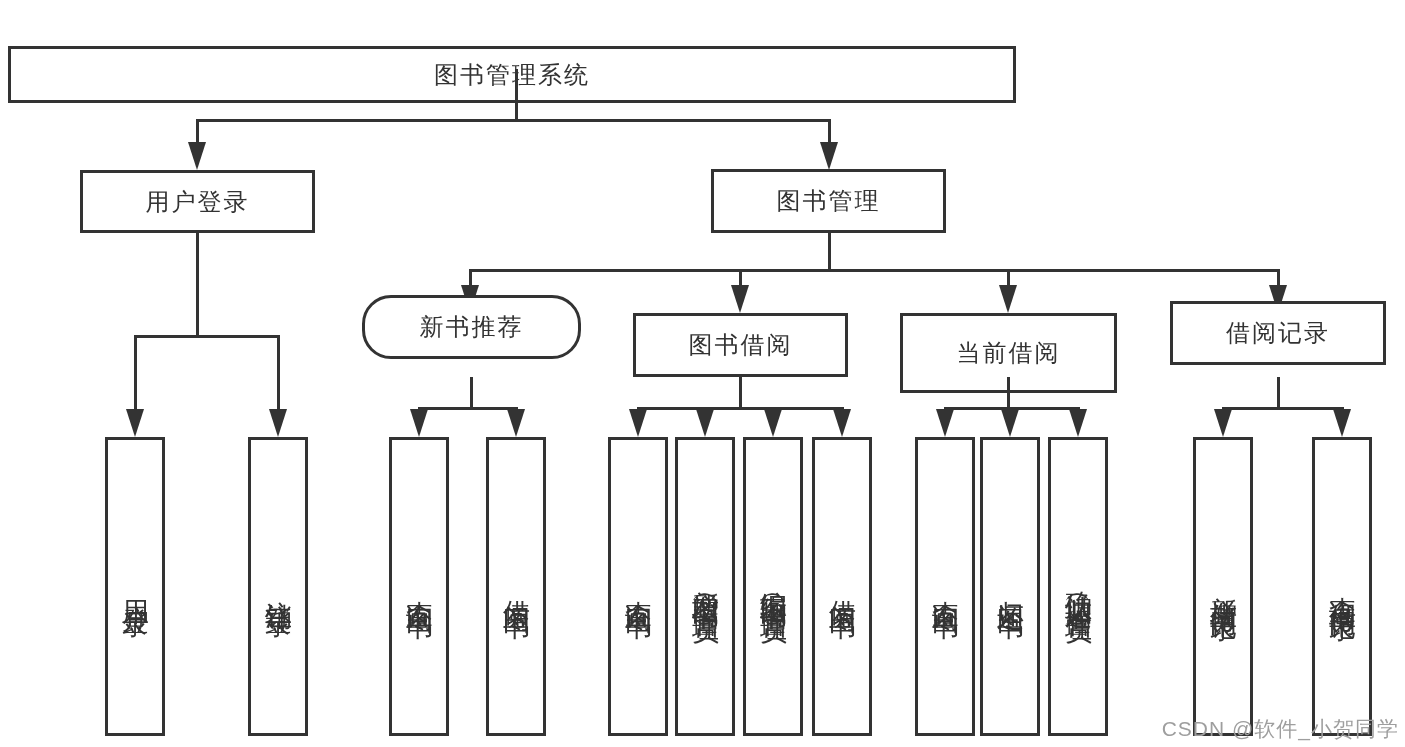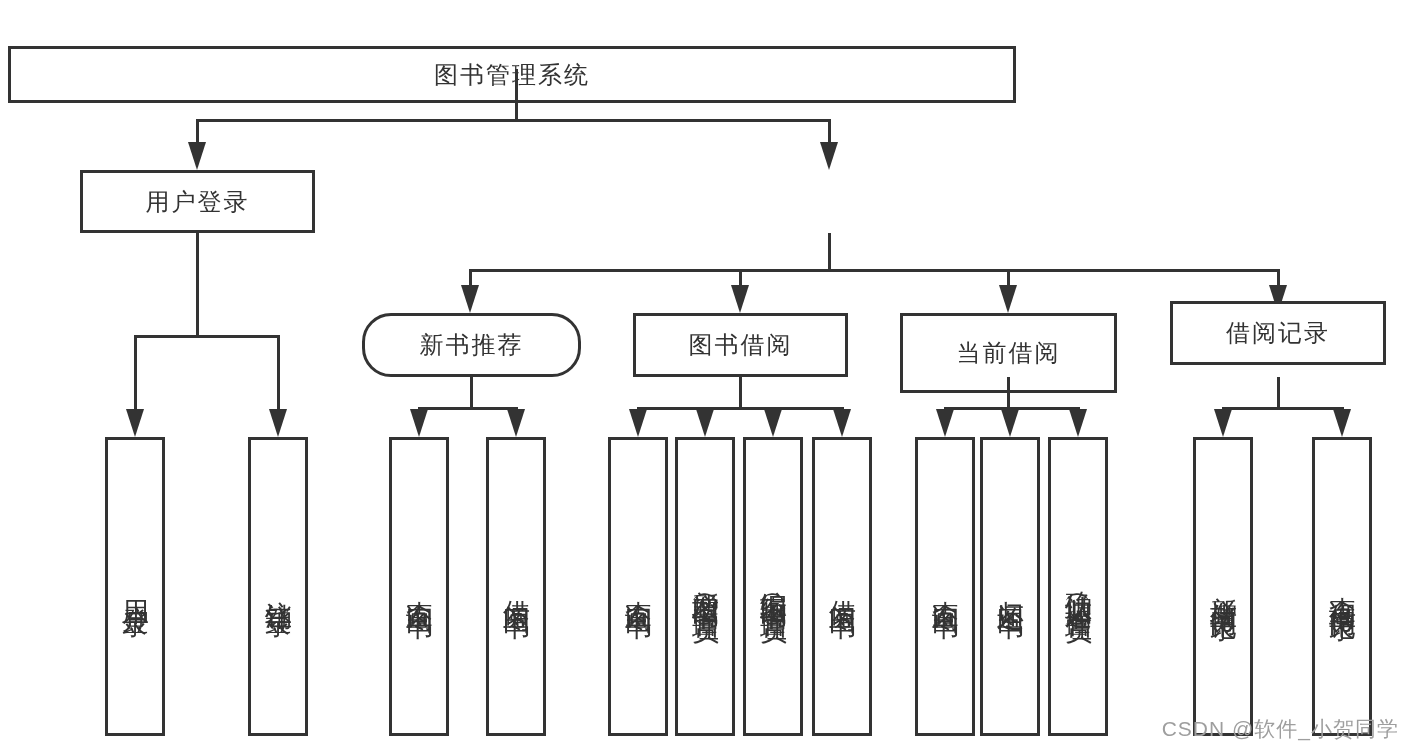--- a/index.html
+++ b/index.html
@@ -49,40 +49,43 @@
   <div class="vl" style="left:515px;top:69px;height:50px;"></div>
   <div class="hl" style="left:196px;top:119px;width:635px;"></div>
   <div class="vl" style="left:196px;top:119px;height:26px;"></div>
   <div class="ah" style="left:188px;top:142px;"></div>
   <div class="vl" style="left:828px;top:119px;height:26px;"></div>
   <div class="ah" style="left:820px;top:142px;"></div>
 
   <div class="box" style="left:80px;top:170px;width:235px;height:63px;">
     <span>用户登录</span>
   </div>
+  <div class="box" style="left:711px;top:169px;width:235px;height:64px;">
+    <span>图书管理</span>
+  </div>
 
   <div class="vl" style="left:196px;top:233px;height:104px;"></div>
   <div class="hl" style="left:134px;top:335px;width:146px;"></div>
   <div class="vl" style="left:134px;top:335px;height:76px;"></div>
   <div class="ah" style="left:126px;top:409px;"></div>
   <div class="vl" style="left:277px;top:335px;height:76px;"></div>
   <div class="ah" style="left:269px;top:409px;"></div>
 
   <div class="vl" style="left:828px;top:233px;height:38px;"></div>
   <div class="hl" style="left:469px;top:269px;width:811px;"></div>
   <div class="vl" style="left:469px;top:269px;height:18px;"></div>
   <div class="ah" style="left:461px;top:285px;"></div>
   <div class="vl" style="left:739px;top:269px;height:18px;"></div>
   <div class="ah" style="left:731px;top:285px;"></div>
   <div class="vl" style="left:1007px;top:269px;height:18px;"></div>
   <div class="ah" style="left:999px;top:285px;"></div>
   <div class="vl" style="left:1277px;top:269px;height:18px;"></div>
   <div class="ah" style="left:1269px;top:285px;"></div>
 
-  <div class="box" style="left:362px;top:313px;width:219px;height:64px;border-radius:29px;">
+  <div class="box" style="left:362px;top:295px;width:219px;height:64px;border-radius:29px;">
     <span>新书推荐</span>
   </div>
   <div class="box" style="left:633px;top:313px;width:215px;height:64px;">
     <span>图书借阅</span>
   </div>
   <div class="box" style="left:900px;top:313px;width:217px;height:80px;">
     <span>当前借阅</span>
   </div>
   <div class="box" style="left:1170px;top:301px;width:216px;height:64px;">
     <span>借阅记录</span>

